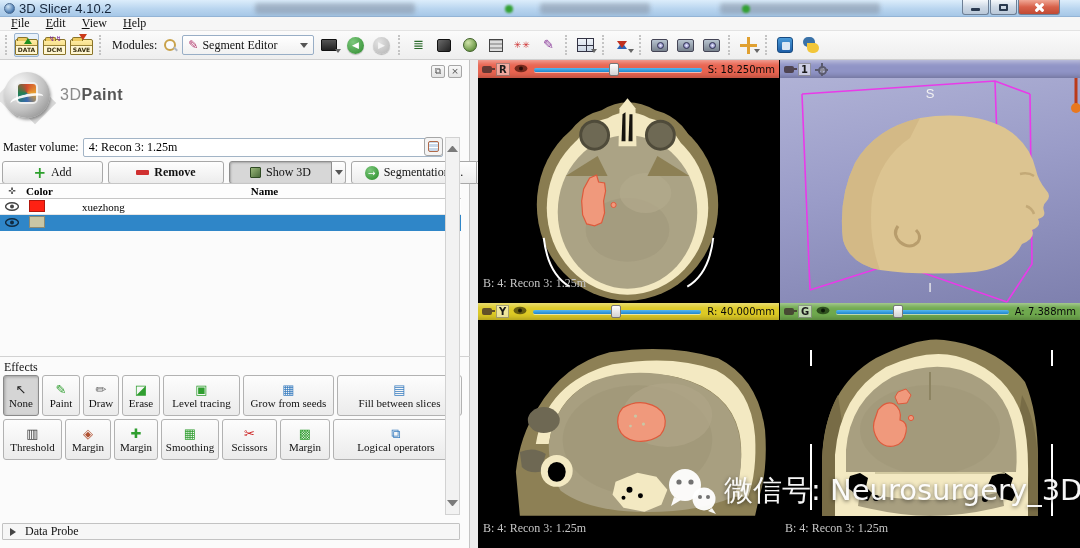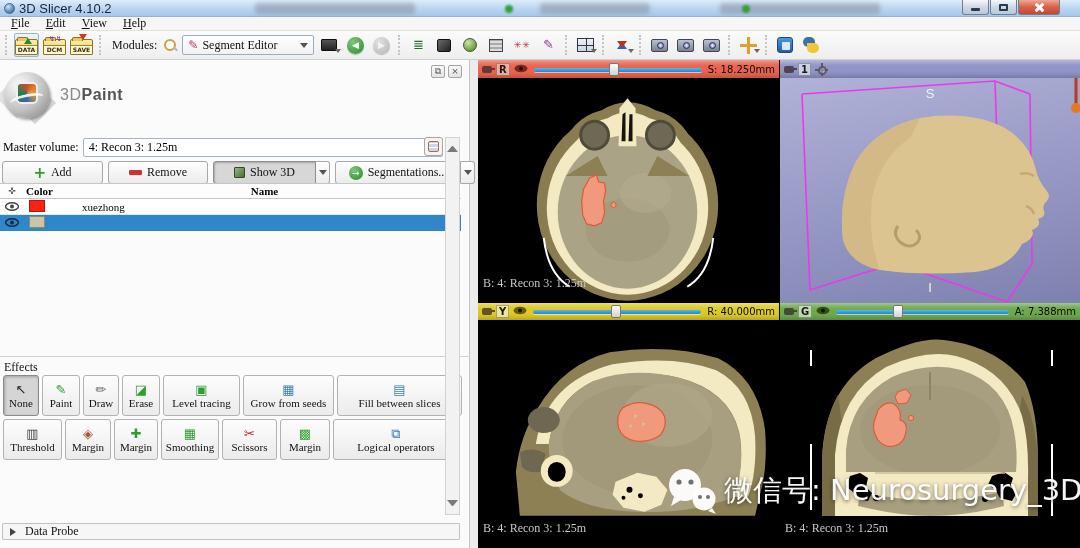--- a/index.html
+++ b/index.html
@@ -354,21 +354,21 @@
       </div>
       <div class="mv-side-btn">
           <i></i>
         </div>
 
       <div class="actions-row">
         <div class="act-btn" style="width:101px;">
           <span class="plus-ico">+</span>
           <span>Add</span>
         </div>
-        <div class="act-btn" style="width:100px;">
+        <div class="act-btn" style="width:116px;font-weight:bold;">
           <i class="minus-ico"></i>
           <span>Remove</span>
         </div>
         <div style="display:flex;">
           <div class="act-btn toggled" style="width:103px;border-radius:3px 0 0 3px;">
             <i class="cube3d"></i>
             <span>Show 3D</span>
           </div>
           <div class="split-caret">
               <span class="caret"></span>

